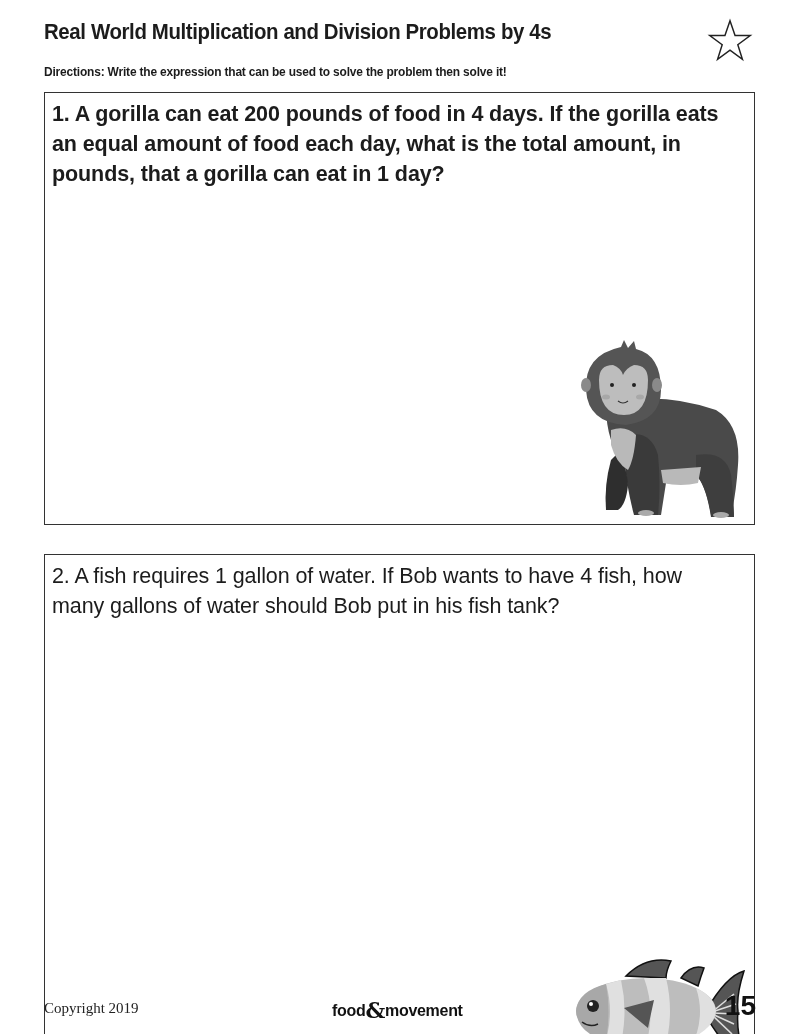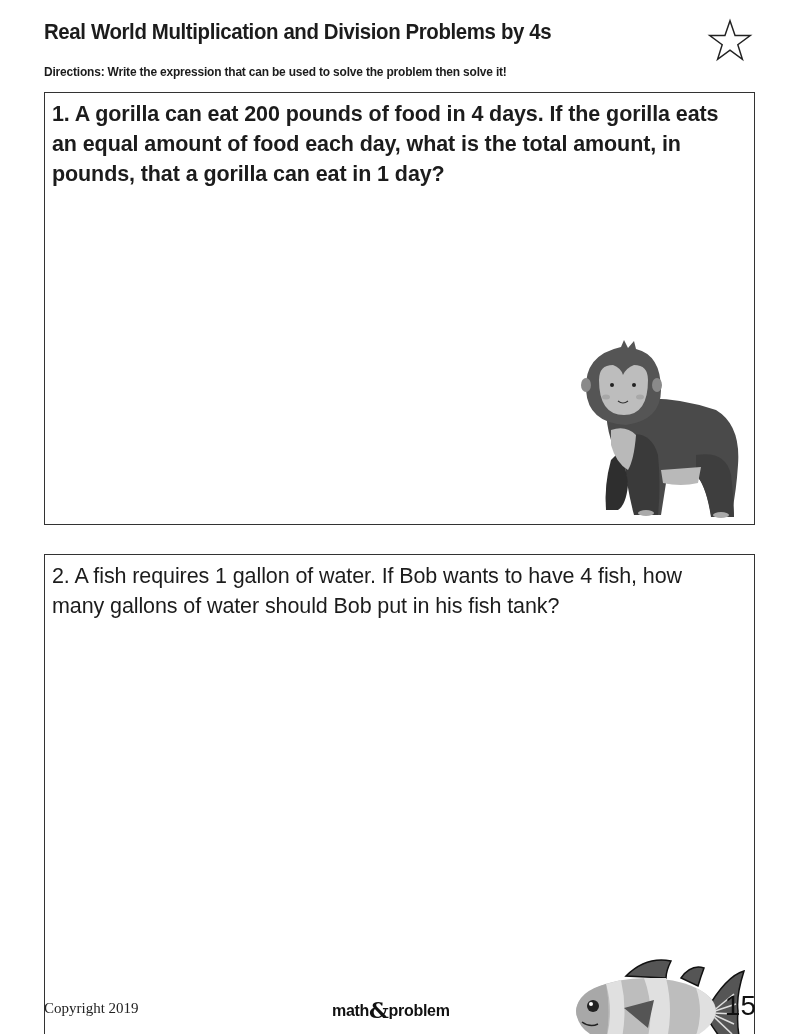--- a/index.html
+++ b/index.html
@@ -15,21 +15,21 @@
   .box2 { top: 554px; height: 554px; }
   .q { position: absolute; left: 7px; top: 6px; right: 20px; font-size: 21.5px; line-height: 30px;
        color: #1c1c1c; letter-spacing: -0.1px; }
   .gorilla { position: absolute; right: 8px; bottom: 4px; width: 180px; height: 185px; }
   .fish { position: absolute; right: 6px; bottom: 43px; width: 182px; height: 108px; }
   .copyright { position: absolute; left: 44px; top: 1000px; font-family: "Liberation Serif", serif;
                font-size: 15px; color: #222; }
   .logo { position: absolute; left: 332px; top: 997px; font-size: 16px; font-weight: bold; color: #111;
           letter-spacing: -0.3px; }
   .logo .amp { font-family: "DejaVu Serif", serif; font-size: 22px; font-weight: bold; vertical-align: -2px; }
-  .pagenum { position: absolute; right: 44px; top: 990px; font-size: 28px; font-weight: normal; color: #111; }
+  .pagenum { position: absolute; right: 44px; top: 990px; font-size: 28px; font-weight: bold; color: #111; }
 </style>
 </head>
 <body>
 
 <div class="title">Real World Multiplication and Division Problems by 4s</div>
 
 <svg class="star" viewBox="0 0 50 50">
   <polygon points="25,3 30.5,19 47,19 33.5,29 38.5,45 25,35 11.5,45 16.5,29 3,19 19.5,19" fill="none" stroke="#222" stroke-width="1.6" stroke-linejoin="miter"></polygon>
 </svg>
 
@@ -92,16 +92,16 @@
 
     <circle cx="27" cy="50" r="6" fill="#222"></circle>
     <circle cx="25" cy="48" r="2" fill="#fff"></circle>
     <path d="M16 66 Q24 72 32 68" fill="none" stroke="#222" stroke-width="1.5"></path>
   </svg>
 </div>
 
 <div class="copyright">Copyright 2019</div>
 
 <div class="logo">
-  <span>math</span><span class="amp">&amp;</span><span>problem</span>
+  <span>food</span><span class="amp">&amp;</span><span>movement</span>
 </div>
 
 <div class="pagenum">15</div>
 
 </body></html>

